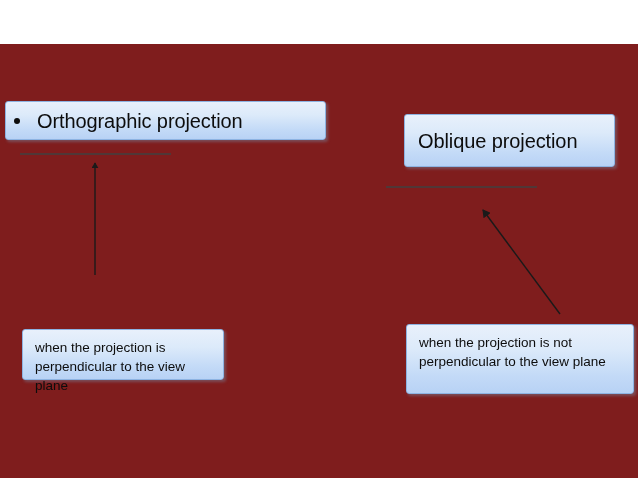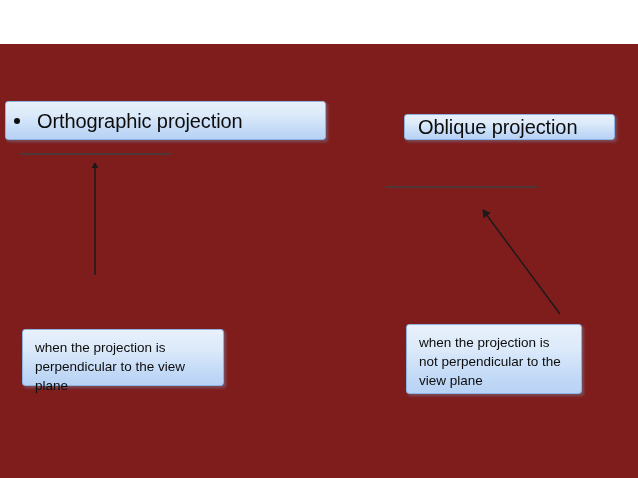--- a/index.html
+++ b/index.html
@@ -43,21 +43,21 @@
     left: 5px;
     top: 57px;
     width: 321px;
     height: 39px;
     padding-left: 8px;
   }
   #title-box-oblique {
     left: 404px;
     top: 70px;
     width: 211px;
-    height: 26px;
+    height: 53px;
     padding-left: 13px;
     text-align: center;
   }
   .bullet-dot {
     display: inline-block;
     width: 6px;
     height: 6px;
     border-radius: 50%;
     background: #0d0d0d;
     margin-right: 17px;
@@ -71,26 +71,26 @@
   
   .caption-box {
     font-size: 13.5px;
     line-height: 1.42;
     padding: 8px 10px 8px 12px;
   }
   #caption-box-ortho {
     left: 22px;
     top: 285px;
     width: 202px;
-    height: 57px;
+    height: 51px;
   }
   #caption-box-oblique {
     left: 406px;
     top: 280px;
-    width: 176px;
+    width: 228px;
     height: 70px;
   }
 
   
   .diagram-svg {
     position: absolute;
     left: 0;
     top: 0;
     width: 638px;
     height: 478px;

